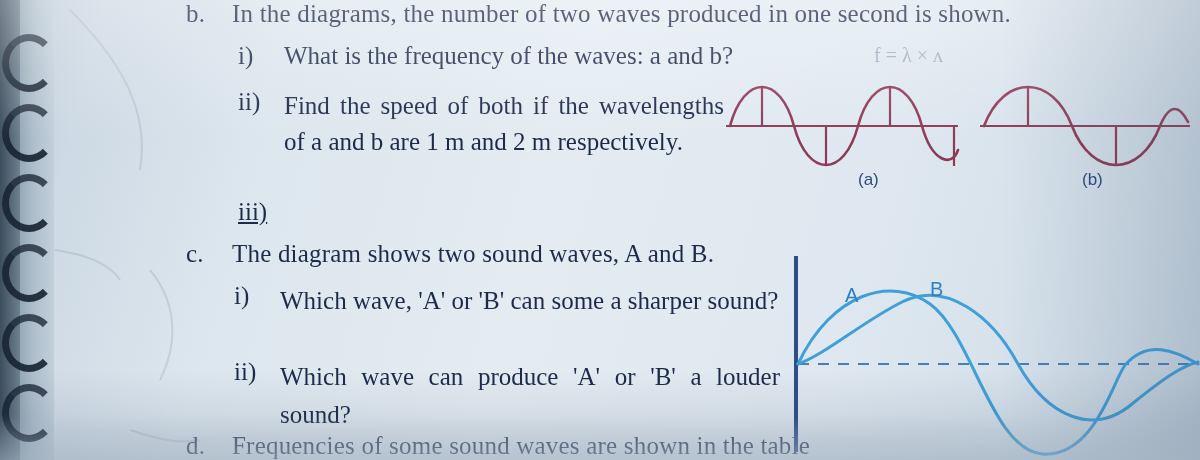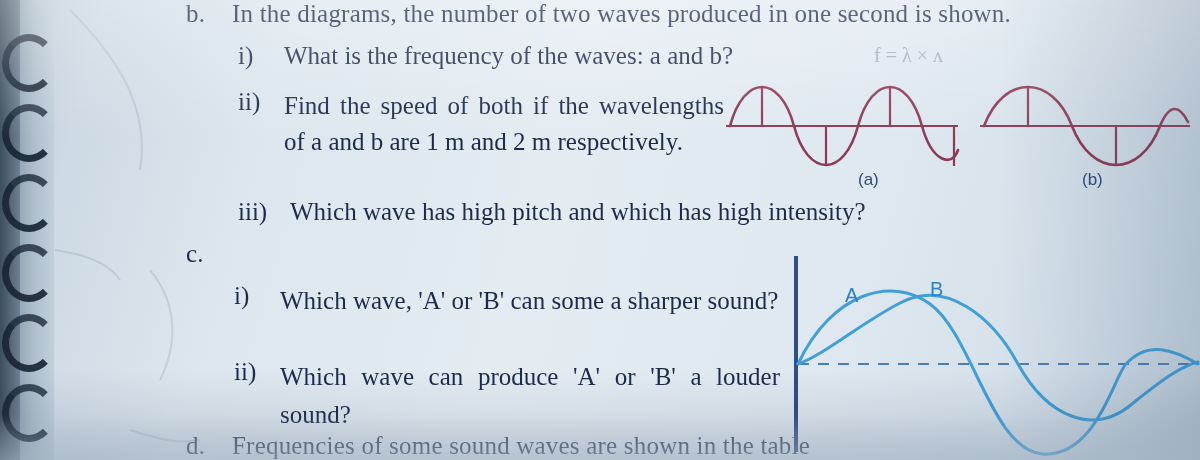--- a/index.html
+++ b/index.html
@@ -149,27 +149,27 @@
       <span class="txt">What is the frequency of the waves: a and b?</span>
     </div>
 
     <div class="faint" style="position:absolute; left:874px; top:44px;">f  =  λ × ʌ</div>
 
     <div class="row lvl-i" style="left:238px; top:88px; width:490px;">
       <span class="marker">ii)</span>
       <span class="txt" style="text-align:justify; text-align-last:left; width:440px; line-height:36px;">Find the speed of both if the wavelengths of a and b are 1 m and 2 m respectively.</span>
     </div>
 
-    <div class="row lvl-i" style="left:238px; top:198px; width:900px;">
+    <div class="row lvl-i" style="left:238px; top:198px; width:900px;text-decoration:underline;">
       <span class="marker" style="width:52px;">iii)</span>
-      <span class="txt">Which wave has high pitch and which has high intensity?</span>
     </div>
 
     <div class="row lvl-b" style="left:186px; top:240px; width:900px;">
       <span class="marker">c.</span>
+      <span class="txt">The diagram shows two sound waves, A and B.</span>
     </div>
 
     <div class="row lvl-i" style="left:234px; top:282px; width:560px;">
       <span class="marker">i)</span>
       <span class="txt" style="text-align:justify; text-align-last:left; width:500px; line-height:38px;">Which wave, 'A' or 'B' can some a sharper sound?</span>
     </div>
 
     <div class="row lvl-i" style="left:234px; top:358px; width:560px;">
       <span class="marker">ii)</span>
       <span class="txt" style="text-align:justify; text-align-last:left; width:500px; line-height:38px;">Which wave can produce 'A' or 'B' a louder sound?</span>

